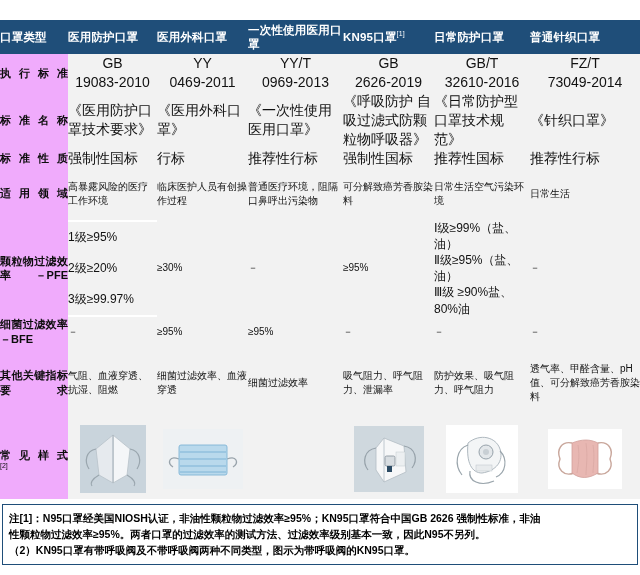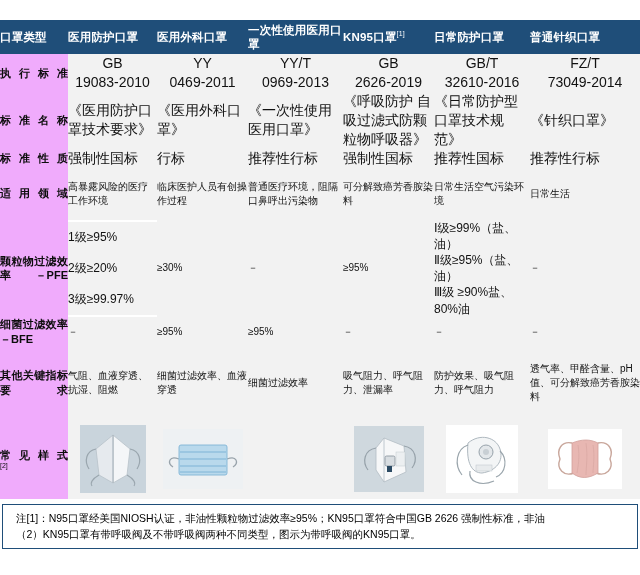--- a/index.html
+++ b/index.html
@@ -98,25 +98,26 @@
     vertical-align:middle;
     padding:0;
   }
   .pic-inner{display:flex;align-items:center;justify-content:center;height:78px;}
   .pic-box{display:block;}
 
   
   .notes{
     border:1.4px solid #1f4e79;
     margin:5px 2px 0 2px;
-    padding:5px 6px 6px 13px;
+    padding:5px 6px 6px 6px;
     background:#ffffff;
     font-size:10.5px;
     line-height:1.55;
     color:#000;
+    font-weight:bold;
   }
   .notes div{white-space:nowrap;}
 </style>
 </head>
 <body>
 
 <div class="sheet">
 
 <table class="mask-table">
   <colgroup>
@@ -324,16 +325,17 @@
           <path d="M45 16 C47 28 45 38 45 44" fill="none" stroke="#d9a8a3" stroke-width="0.8"></path>
         </svg>
       </div>
     </td>
   </tr>
 </tbody>
     </table>
 
 <div class="notes">
   <div>注[1]：N95口罩经美国NIOSH认证，非油性颗粒物过滤效率≥95%；KN95口罩符合中国GB 2626 强制性标准，非油</div>
+  <div>性颗粒物过滤效率≥95%。两者口罩的过滤效率的测试方法、过滤效率级别基本一致，因此N95不另列。</div>
   <div>（2）KN95口罩有带呼吸阀及不带呼吸阀两种不同类型，图示为带呼吸阀的KN95口罩。</div>
 </div>
 
 </div>
 
 </body></html>

